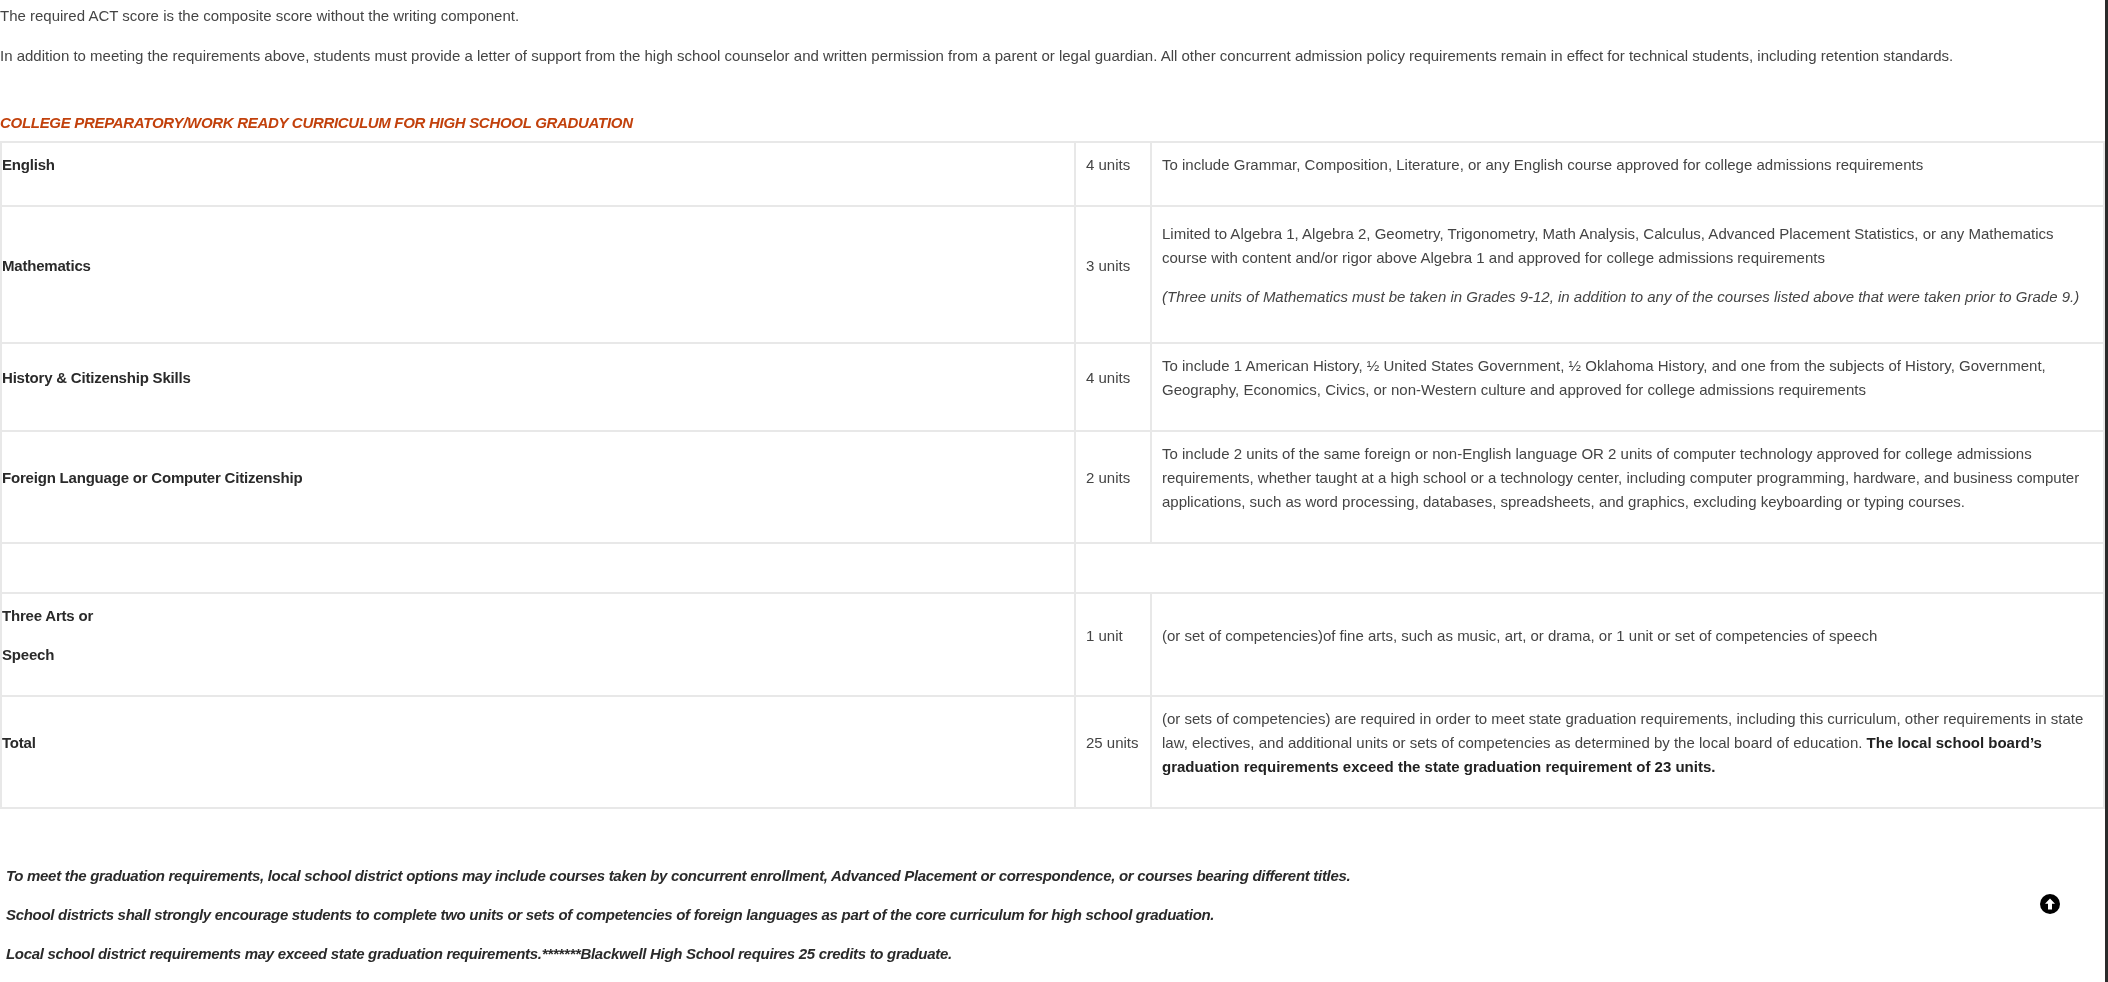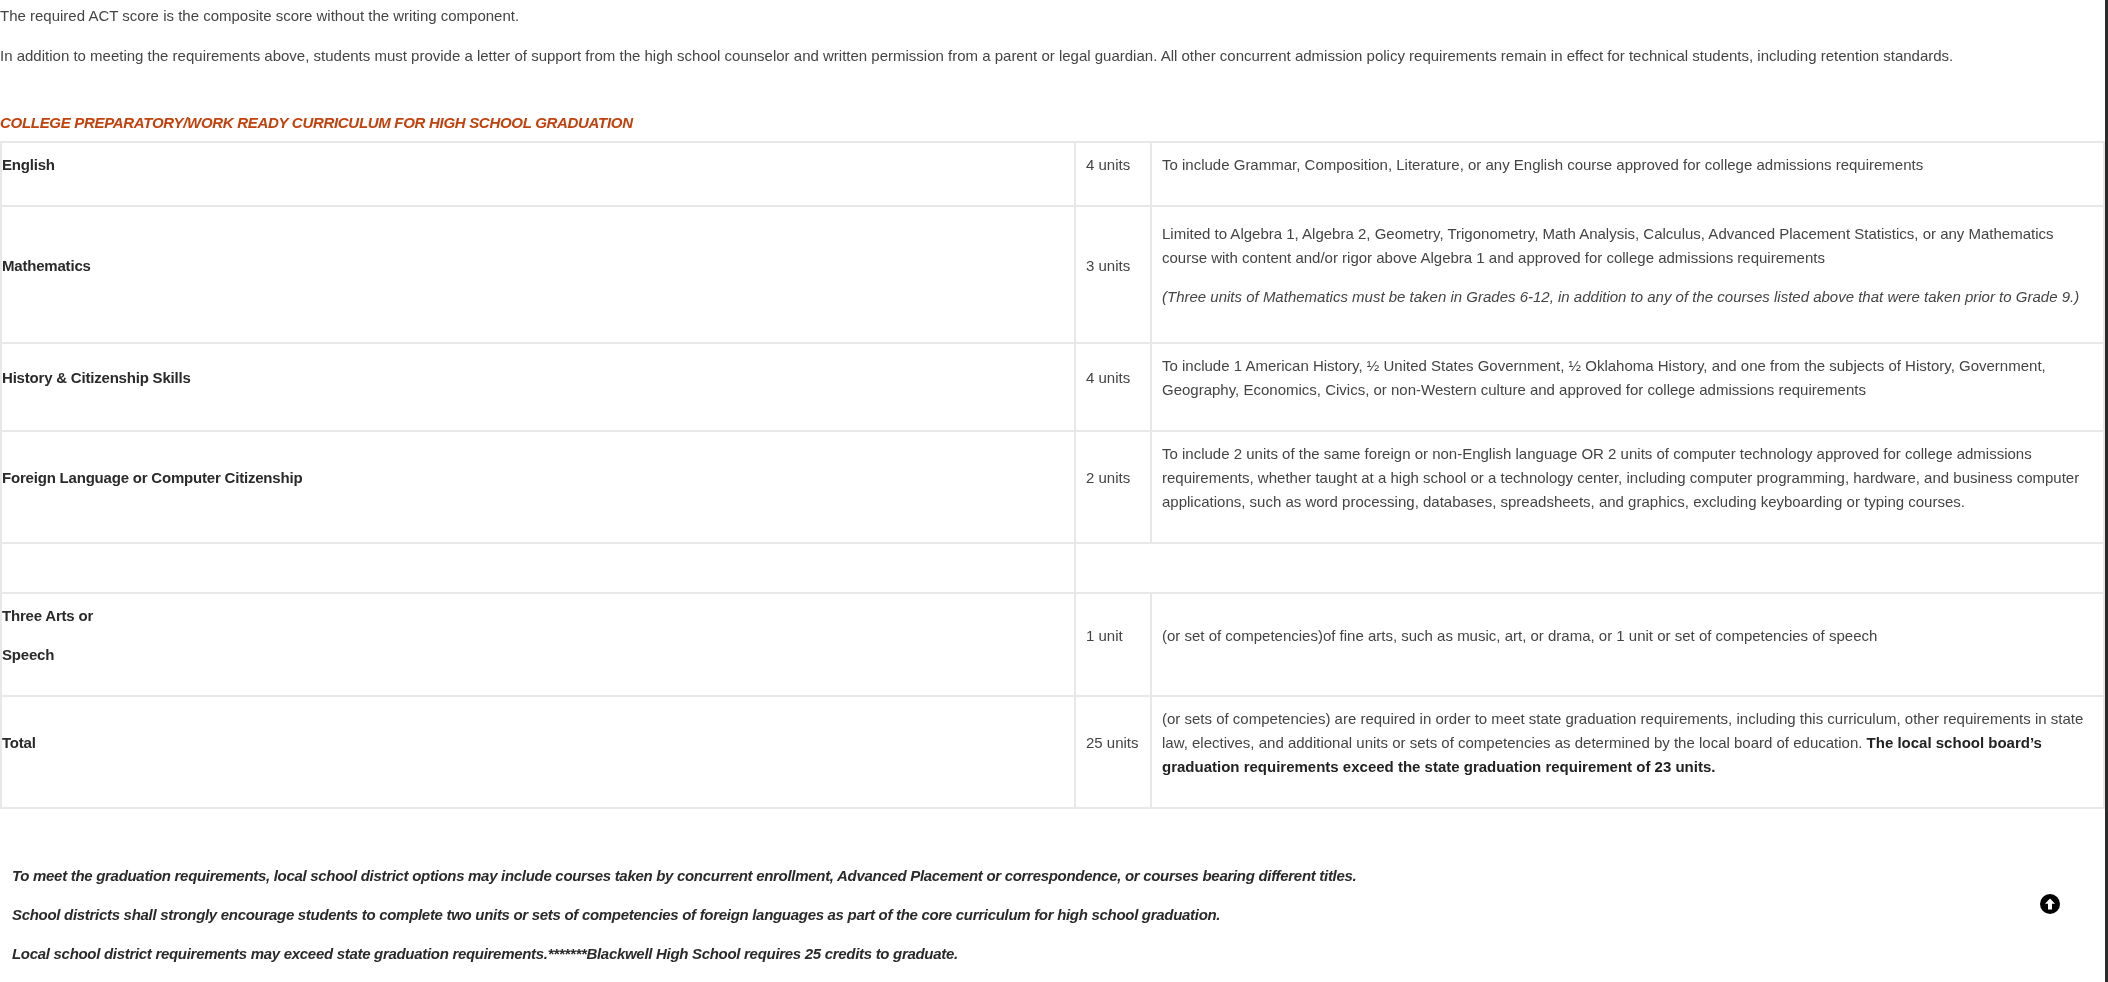--- a/index.html
+++ b/index.html
@@ -86,21 +86,21 @@
     tr.row-math td { height: 137px; }
     tr.row-lab td { height: 74px; }
     tr.row-history td { height: 74px; }
     tr.row-foreign td { height: 98px; }
     tr.row-empty td { height: 50px; }
     tr.row-finearts td { height: 89px; }
     tr.row-total td { height: 98px; }
 
     .notes {
       position: absolute;
-      left: 12px;
+      left: 6px;
       top: 864px;
     }
     .notes p {
       margin: 0 0 15px 0;
       font-style: italic;
       font-weight: bold;
       color: #2a2a2a;
       white-space: nowrap;
       letter-spacing: -0.3px;
       line-height: 24px;
@@ -151,21 +151,21 @@
         <td class="desc">
           <p>To include Grammar, Composition, Literature, or any English course approved for college admissions requirements</p>
         </td>
       </tr>
 
       <tr class="row-math">
         <td class="subject">Mathematics</td>
         <td class="units">3 units</td>
         <td class="desc">
           <p>Limited to Algebra 1, Algebra 2, Geometry, Trigonometry, Math Analysis, Calculus, Advanced Placement Statistics, or any Mathematics course with content and/or rigor above Algebra 1 and approved for college admissions requirements</p>
-          <p class="italic">(Three units of Mathematics must be taken in Grades 6-12, in addition to any of the courses listed above that were taken prior to Grade 9.)</p>
+          <p class="italic">(Three units of Mathematics must be taken in Grades 9-12, in addition to any of the courses listed above that were taken prior to Grade 9.)</p>
         </td>
       </tr>
 
 
       <tr class="row-history">
         <td class="subject">History &amp; Citizenship Skills</td>
         <td class="units">4 units</td>
         <td class="desc">
           <p>To include 1 American History, ½ United States Government, ½ Oklahoma History, and one from the subjects of  History, Government, Geography, Economics, Civics, or non-Western culture and approved for college admissions requirements</p>
         </td>

